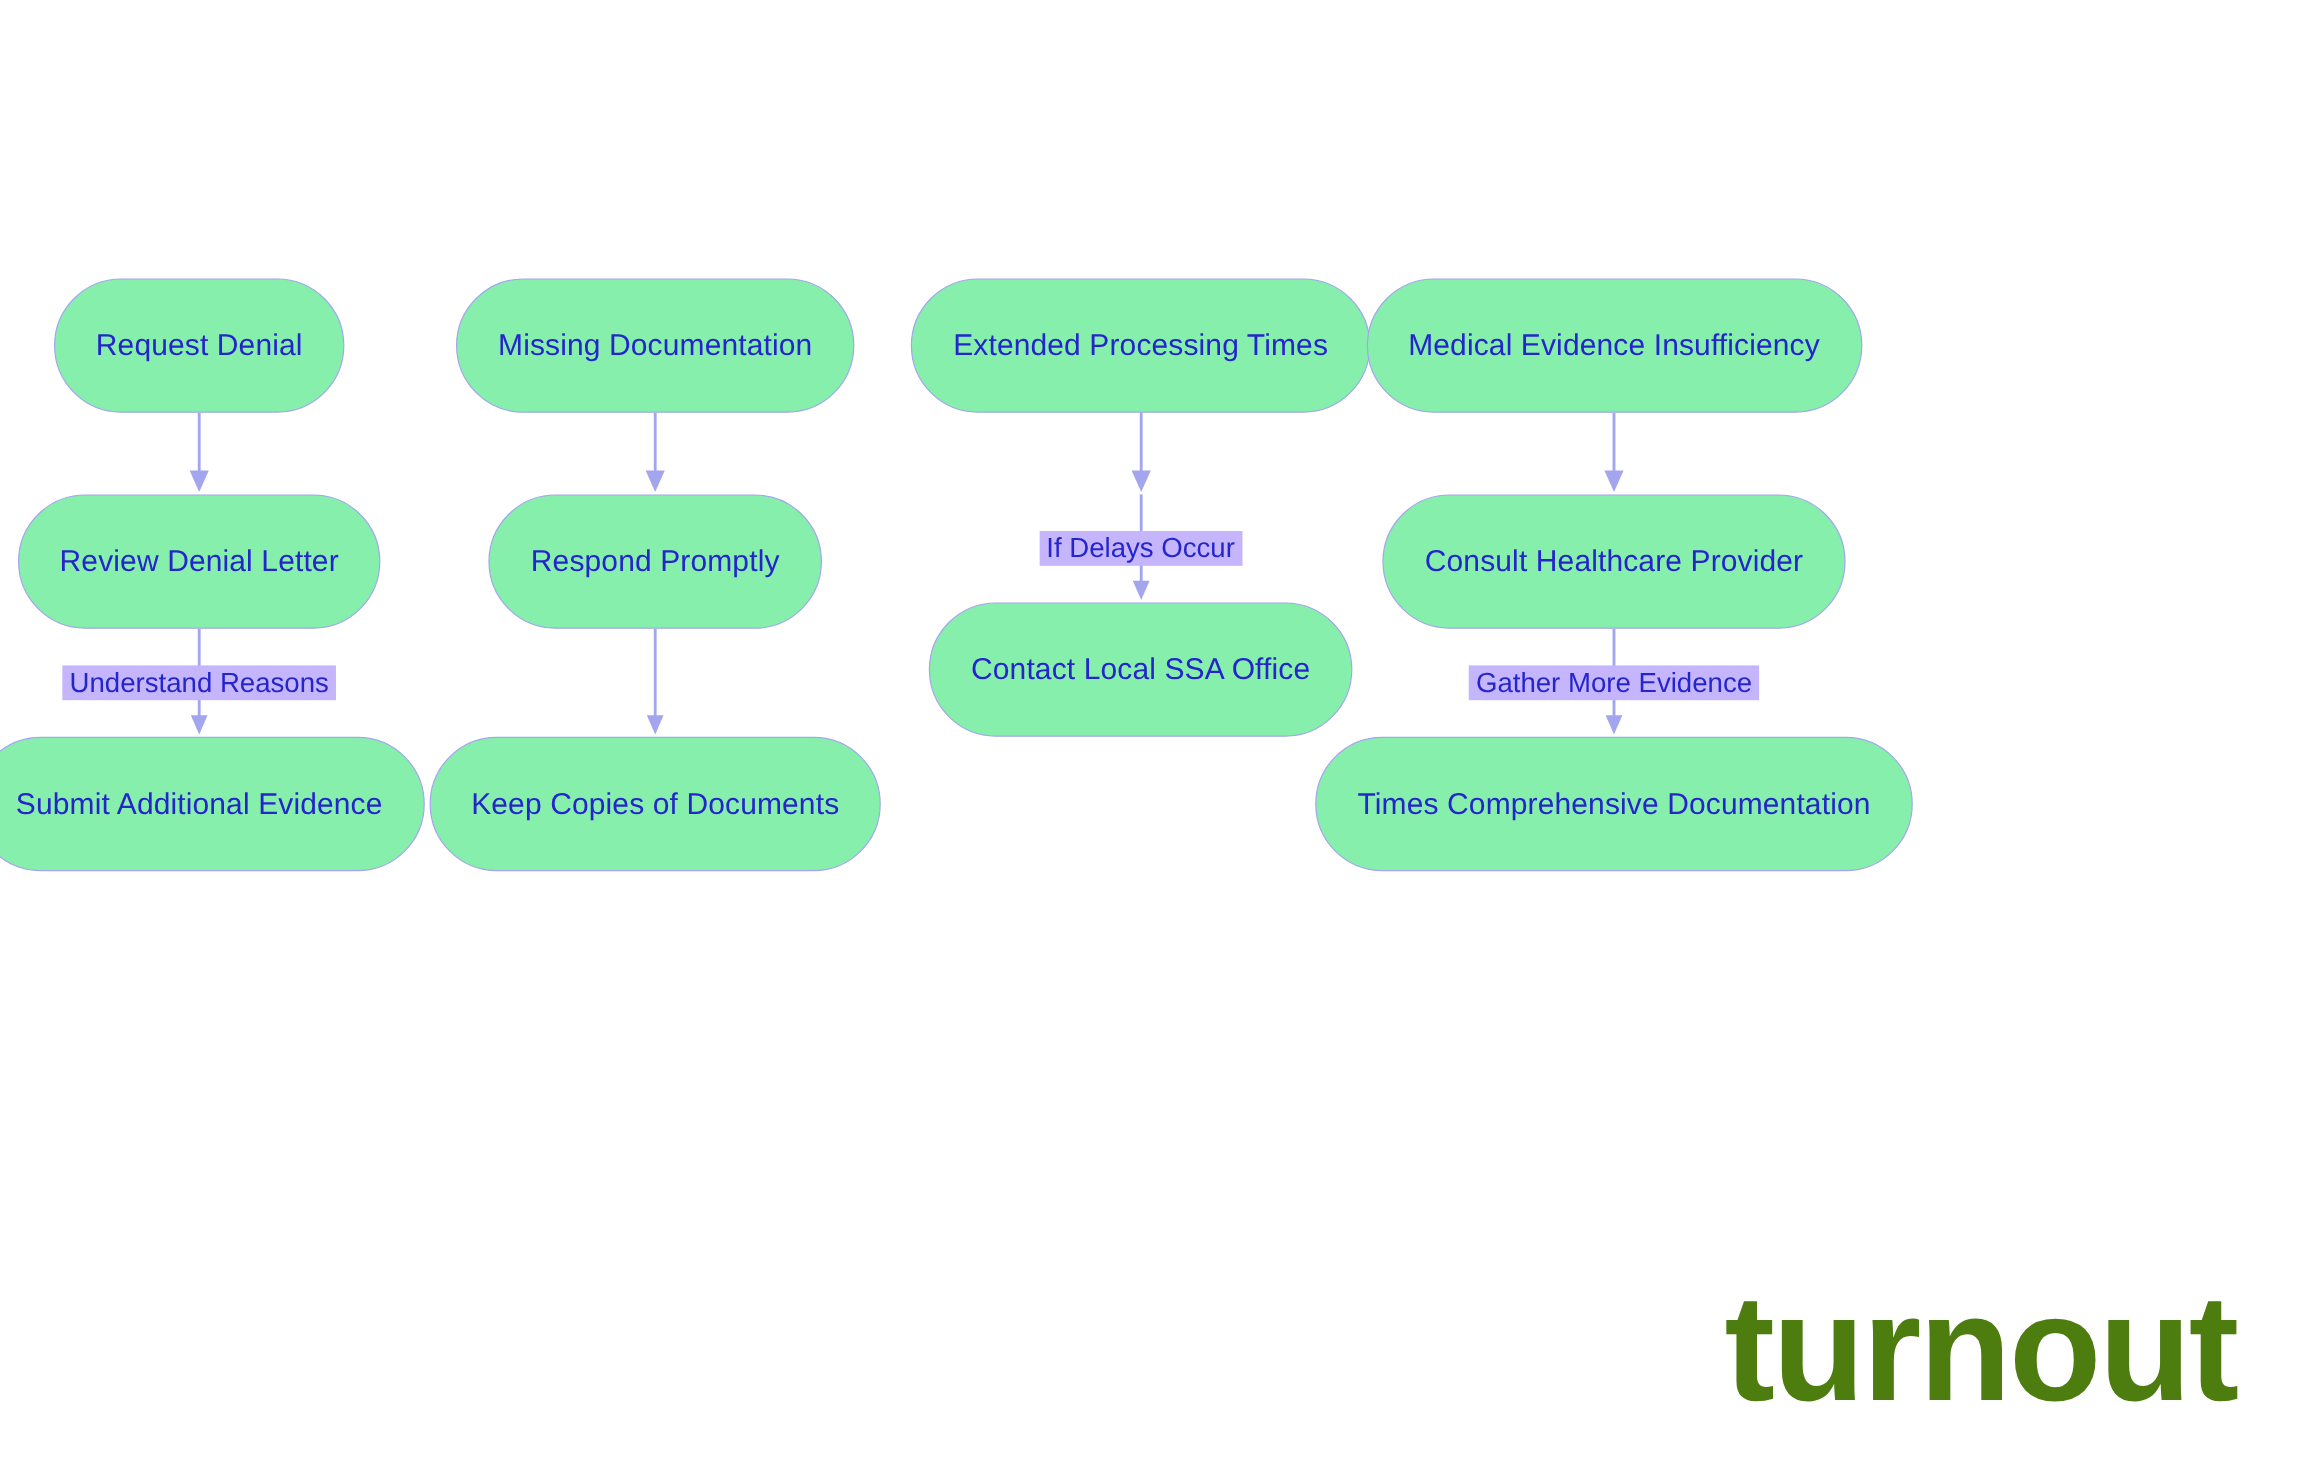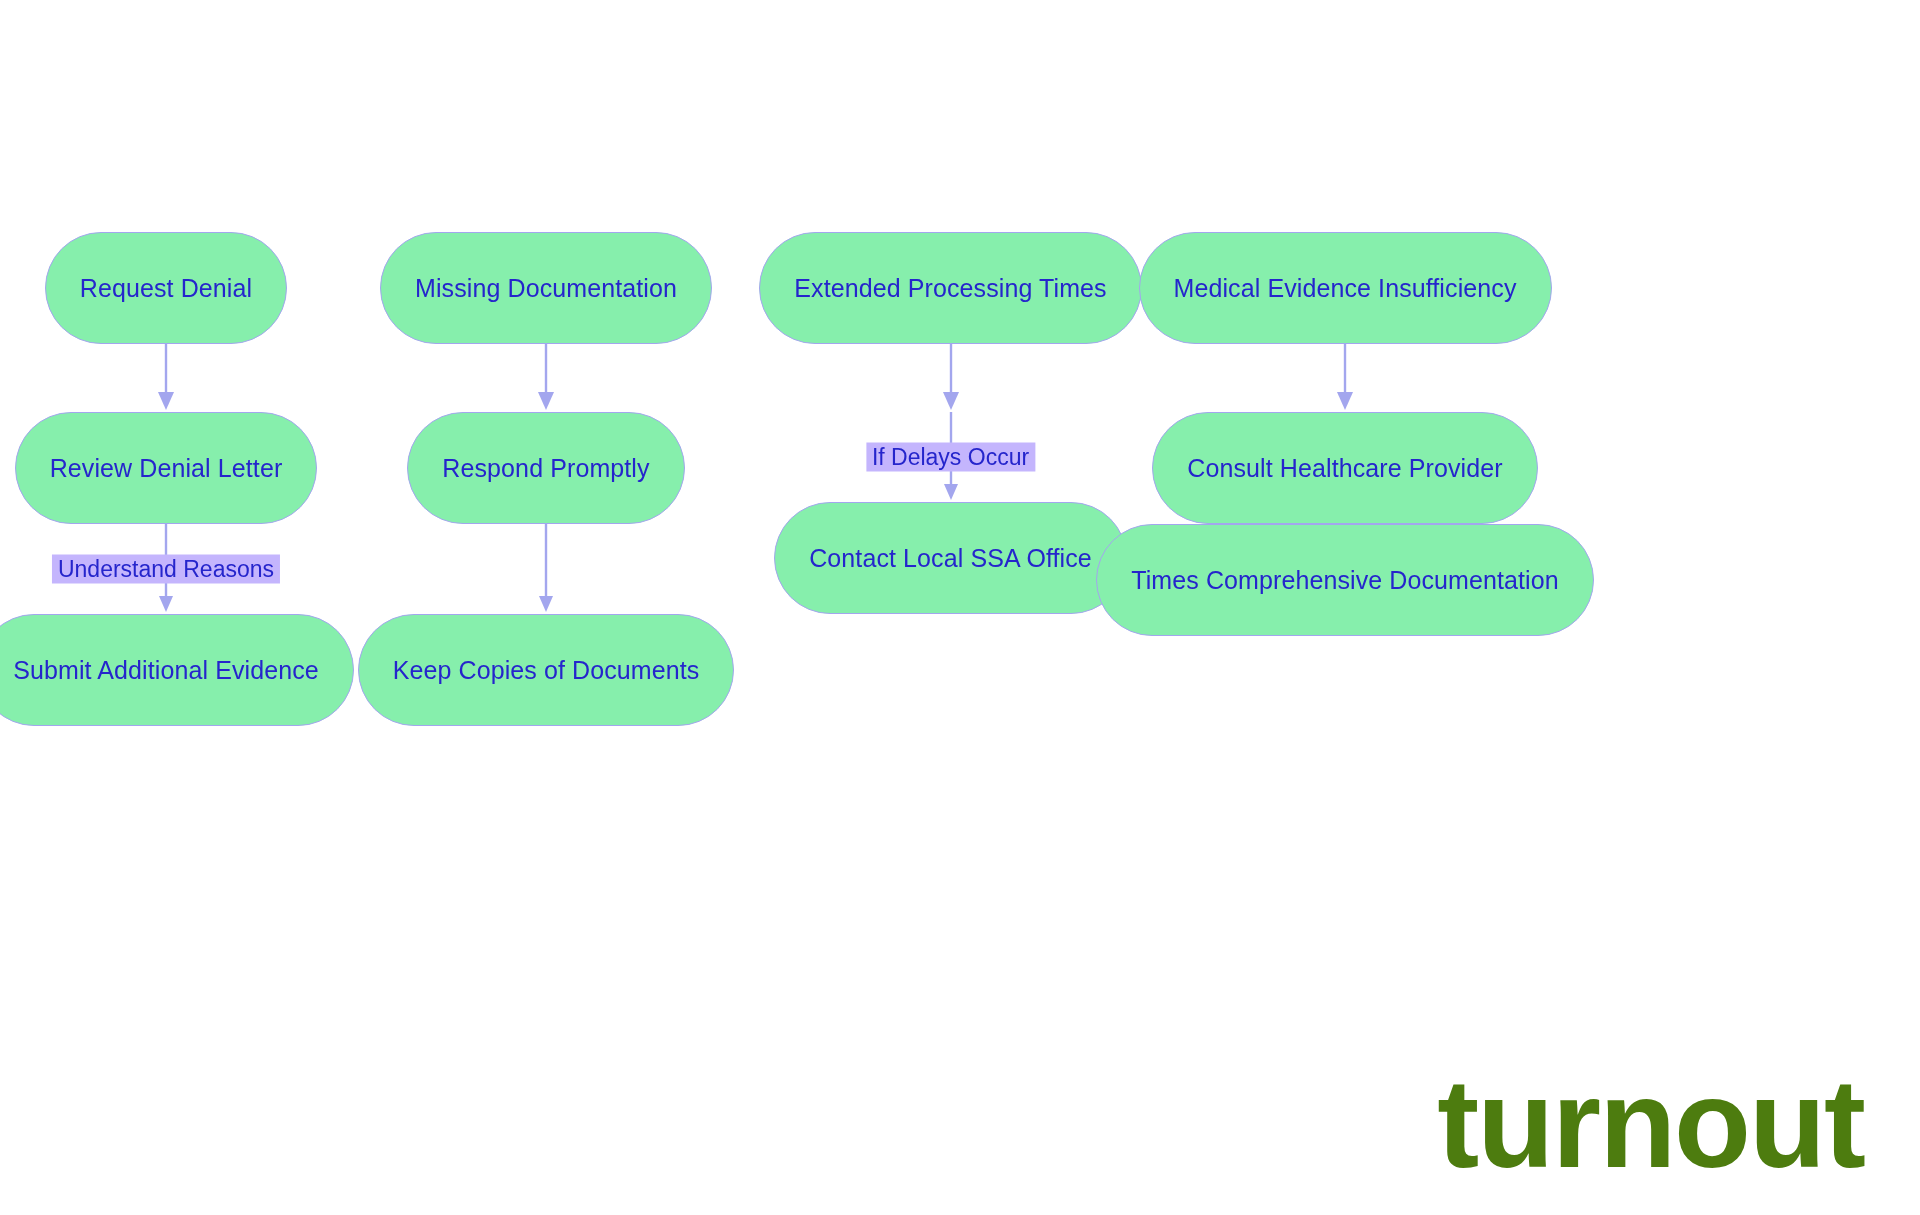--- a/index.html
+++ b/index.html
@@ -155,18 +155,25 @@
 
   <div class="column" style="left:1134px; top:232px; width:422px;">
     <div class="node">Medical Evidence Insufficiency</div>
     <div class="connector conn-plain">
       <svg width="24" height="68" viewBox="0 0 24 68" aria-hidden="true">
         <line x1="12" y1="0" x2="12" y2="52" stroke="#a3a6ee" stroke-width="2.4"></line>
         <polygon points="12,66 4,48 20,48" fill="#a3a6ee"></polygon>
       </svg>
     </div>
     <div class="node">Consult Healthcare Provider</div>
+    <div class="connector conn-labelled">
+      <svg width="24" height="90" viewBox="0 0 24 90" aria-hidden="true">
+        <line x1="12" y1="0" x2="12" y2="74" stroke="#a3a6ee" stroke-width="2.4"></line>
+        <polygon points="12,88 5,72 19,72" fill="#a3a6ee"></polygon>
+      </svg>
+      <span class="edge-label">Gather More Evidence</span>
+    </div>
     <div class="node">Times Comprehensive Documentation</div>
   </div>
 
   <div id="logo">turnout</div>
 
 </div>
 
 </body></html>

